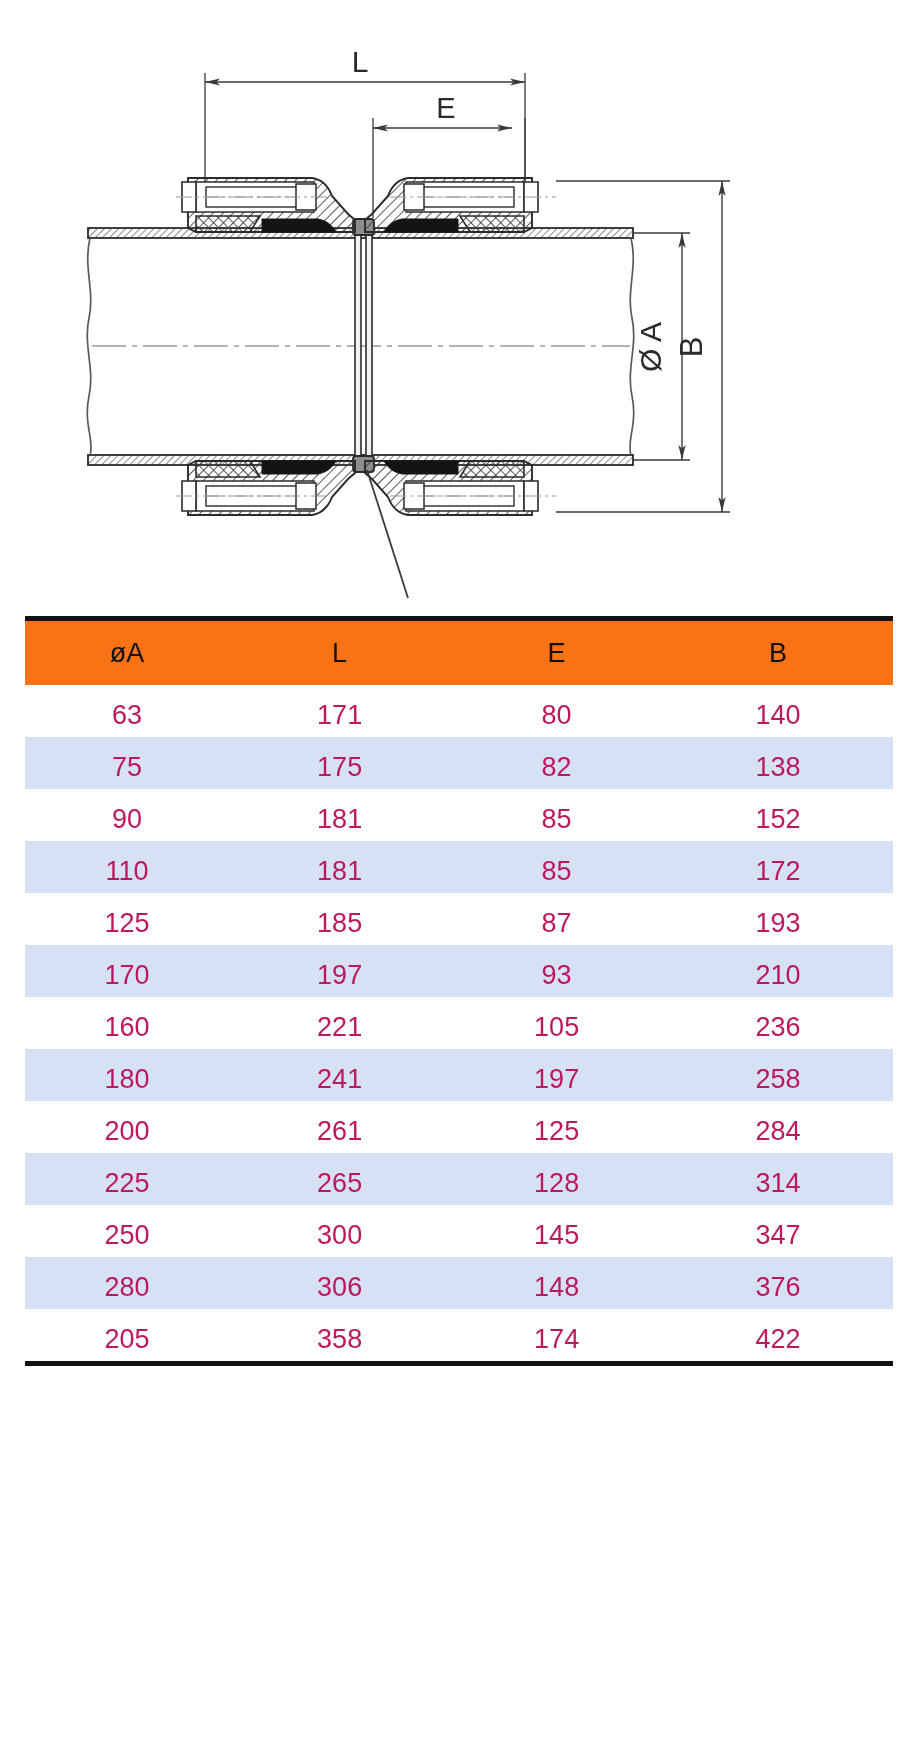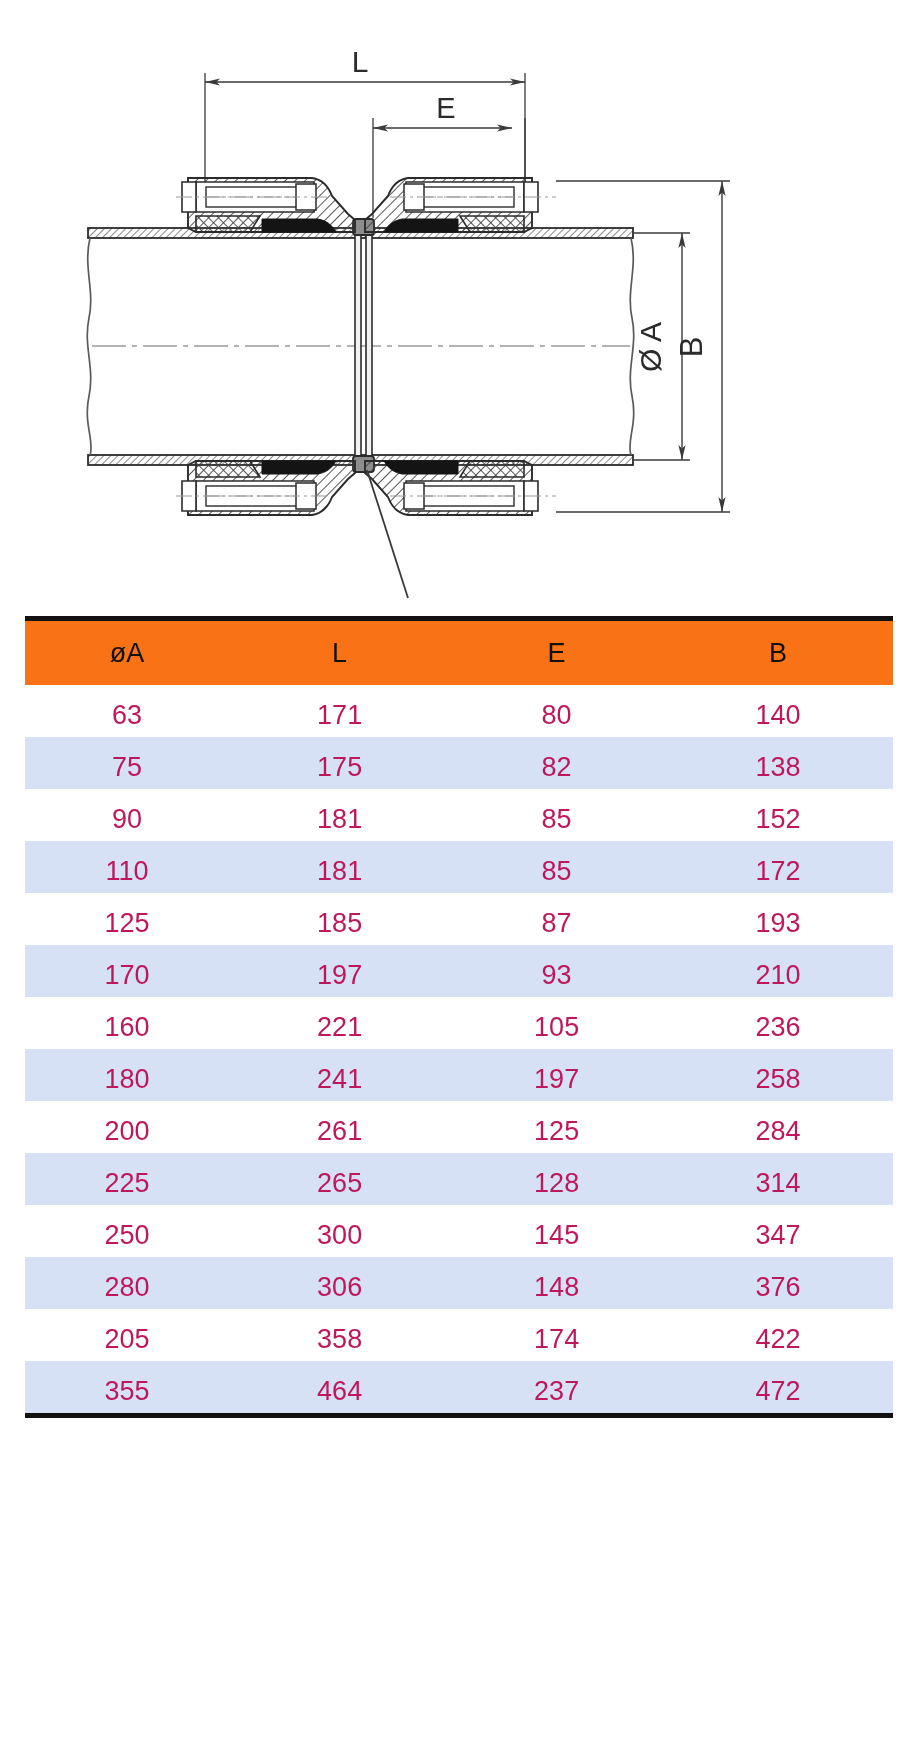--- a/index.html
+++ b/index.html
@@ -256,24 +256,18 @@
             <td>306</td>
             <td>148</td>
             <td>376</td>
           </tr>
           <tr class="odd">
             <td>205</td>
             <td>358</td>
             <td>174</td>
             <td>422</td>
           </tr>
-          <tr class="even">
-            <td>355</td>
-            <td>464</td>
-            <td>237</td>
-            <td>472</td>
-          </tr>
         </tbody>
     </table>
     <div class="rule-bot"></div>
   </div>
 
 </div>
 
 </body></html>

